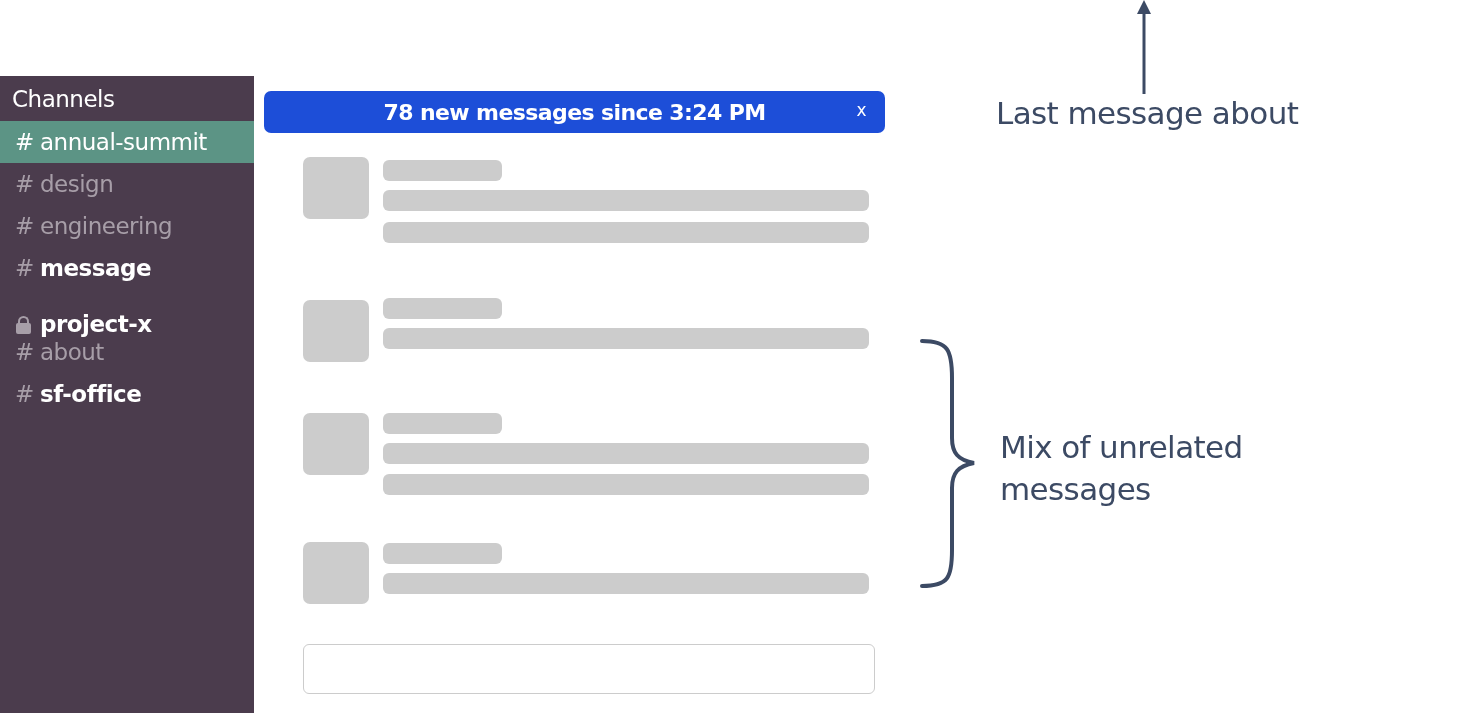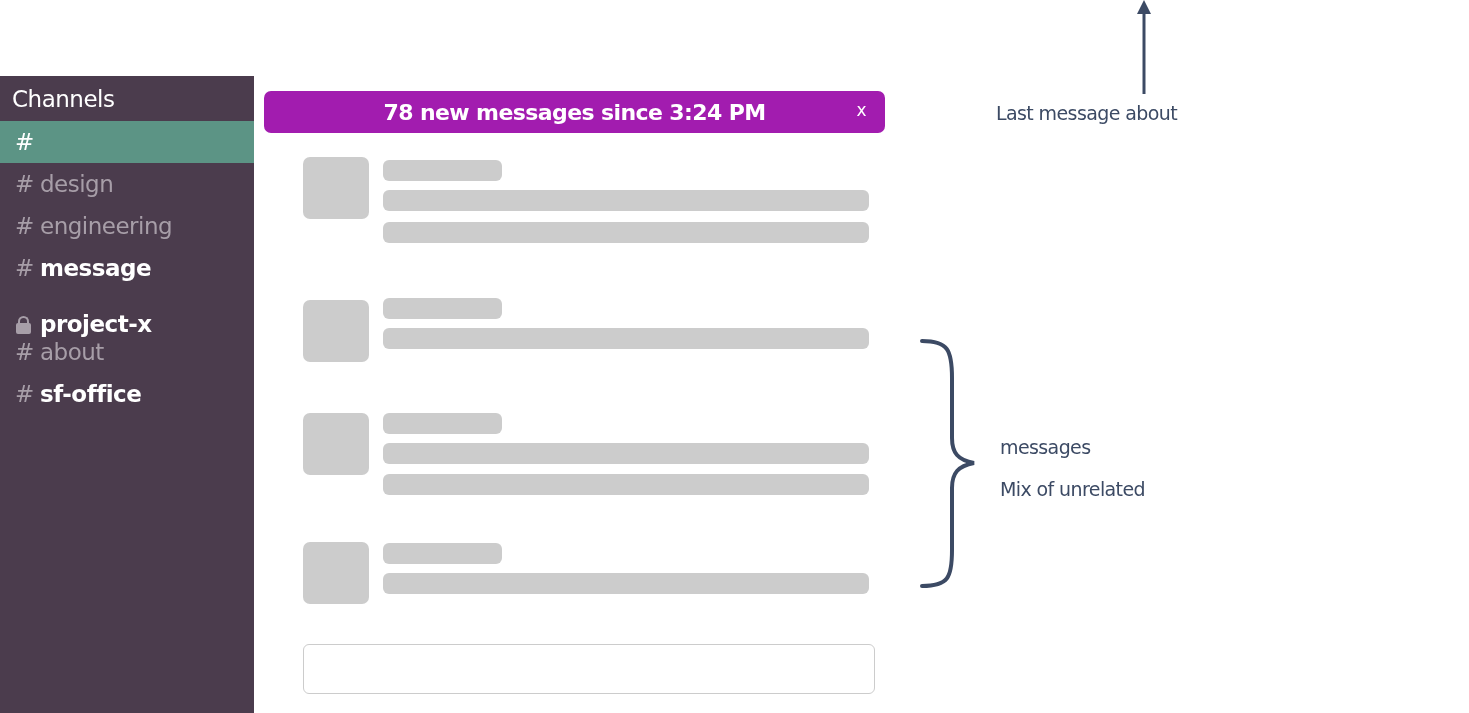--- a/index.html
+++ b/index.html
@@ -10,40 +10,41 @@
   .sidebar-title { position: absolute; left: 12px; top: 10px; color: #ffffff; font-size: 23px; letter-spacing: -0.5px; }
   .channel { position: absolute; left: 0; width: 254px; height: 42px; display: flex; align-items: center; padding-left: 15px; font-size: 23px; letter-spacing: -0.5px; color: #a79ea8; }
   .channel.selected { background: #5c9485; color: #ffffff; }
   .channel.bold { color: #ffffff; font-weight: bold; }
   .channel .prefix { width: 25px; display: inline-block; color: #a79ea8; font-weight: normal; }
   .channel.selected .prefix { color: #ffffff; }
   .lock { display: inline-block; width: 25px; height: 20px; position: relative; }
   .lock .shackle { position: absolute; left: 3px; top: 2px; width: 11px; height: 11px; border: 2.5px solid #a79ea8; border-radius: 6px 6px 0 0; border-bottom: none; }
   .lock .body { position: absolute; left: 1px; top: 9px; width: 15px; height: 11px; background: #a79ea8; border-radius: 2px; }
 
-  .banner { position: absolute; left: 264px; top: 91px; width: 621px; height: 42px; background: #a21caf; border-radius: 7px; color: #ffffff; display: flex; align-items: center; justify-content: center; font-size: 22px; font-weight: bold; letter-spacing: -0.6px; }
+  .banner { position: absolute; left: 264px; top: 91px; width: 621px; height: 42px; background: #1d4ed8; border-radius: 7px; color: #ffffff; display: flex; align-items: center; justify-content: center; font-size: 22px; font-weight: bold; letter-spacing: -0.6px; }
   .banner-close { position: absolute; right: 19px; top: 9px; font-size: 17px; font-weight: normal; color: #ffffff; cursor: pointer; }
 
   .avatar { position: absolute; left: 303px; width: 66px; height: 62px; background: #cccccc; border-radius: 7px; }
   .bar { position: absolute; left: 383px; height: 21px; background: #cccccc; border-radius: 6px; }
   .bar.short { width: 119px; }
   .bar.long { width: 486px; }
 
   .composer { position: absolute; left: 303px; top: 644px; width: 572px; height: 50px; border: 1.5px solid #cccccc; border-radius: 6px; background: #ffffff; }
 
-  .annot { position: absolute; color: #3c4a64; font-size: 19px; line-height: 42px; letter-spacing: -0.6px; }
+  .annot { position: absolute; color: #3c4a64; font-size: 31px; line-height: 42px; letter-spacing: -0.6px; }
 </style>
 </head>
 <body>
 
 <div class="sidebar">
   <div class="sidebar-title">Channels</div>
 
   <div class="channel selected" style="top:45px">
     <span class="prefix">#</span>
+    <span>annual-summit</span>
   </div>
   <div class="channel" style="top:87px">
     <span class="prefix">#</span>
     <span>design</span>
   </div>
   <div class="channel" style="top:129px">
     <span class="prefix">#</span>
     <span>engineering</span>
   </div>
   <div class="channel bold" style="top:171px">
@@ -104,15 +105,15 @@
   <polygon points="3,14 10,0 17,14" fill="#3c4a64"></polygon>
 </svg>
 <div class="annot" style="left:996px;top:92px;">
   <div>Last message about</div>
 </div>
 
 <svg style="position:absolute;left:918px;top:338px;" width="64" height="252">
   <path d="M4,3 C30,3 34,12 34,40 L34,100 C34,115 40,122 56,125 C40,128 34,135 34,150 L34,212 C34,240 30,248 4,248" fill="none" stroke="#3c4a64" stroke-width="4" stroke-linecap="round"></path>
 </svg>
 <div class="annot" style="left:1000px;top:426px;">
+  <div>Mix of unrelated</div>
   <div>messages</div>
-  <div>Mix of unrelated</div>
 </div>
 
 </body></html>

